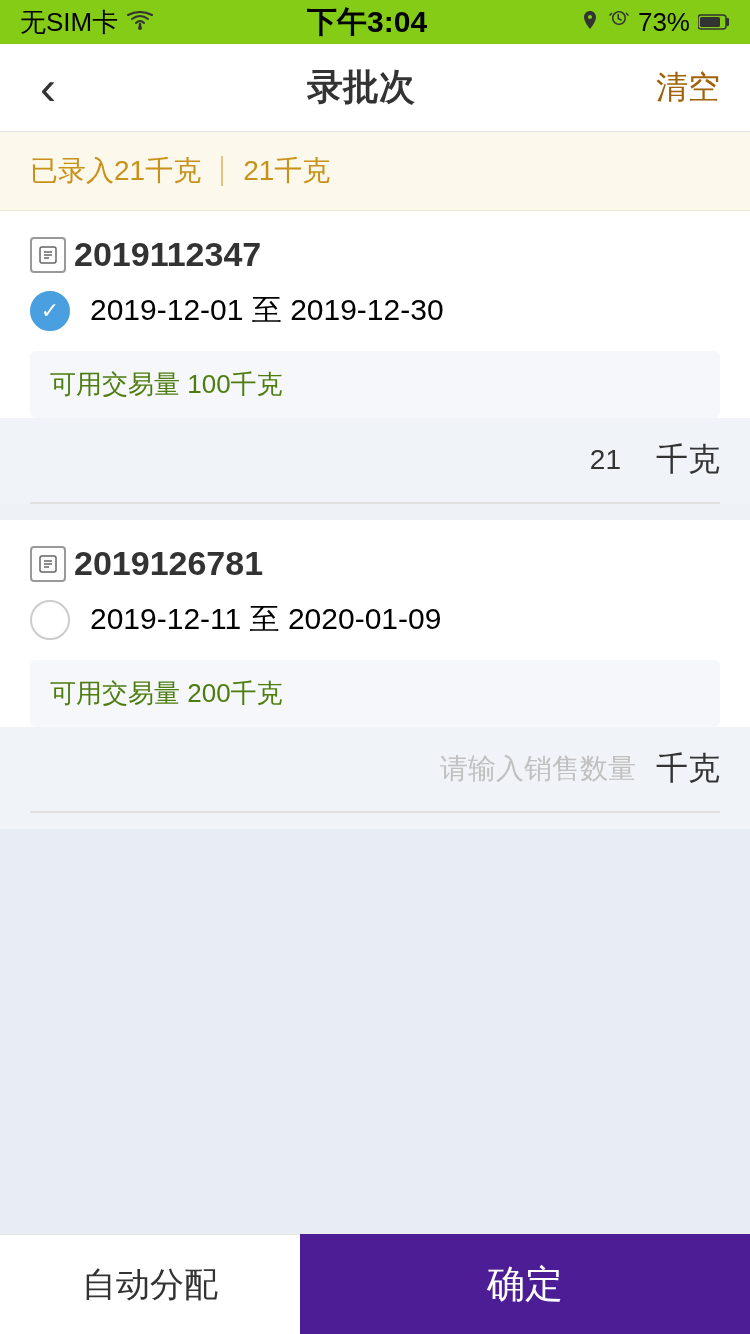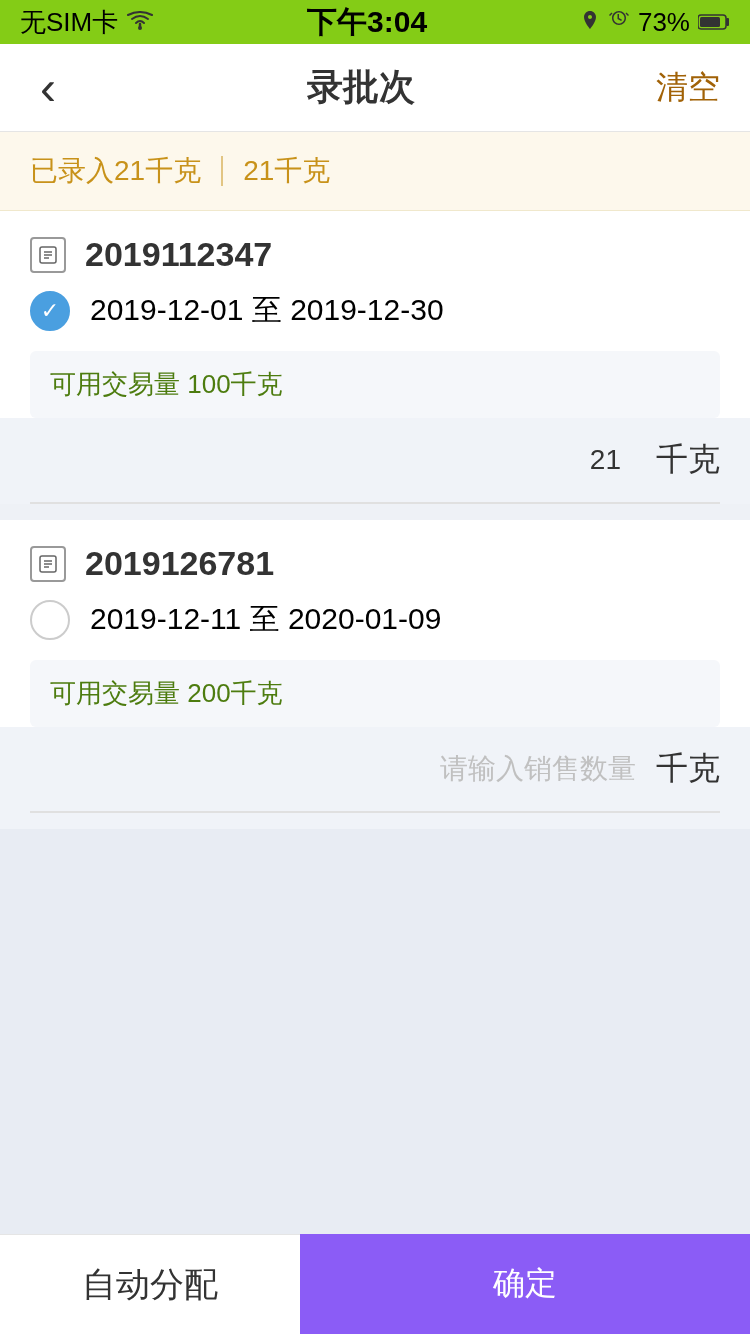--- a/index.html
+++ b/index.html
@@ -85,21 +85,21 @@
     }
 
     .batch-item {
       background: #fff;
       padding: 24px 30px 0 30px;
     }
 
     .batch-header {
       display: flex;
       align-items: center;
-      gap: 19px;
+      gap: 8px;
       margin-bottom: 16px;
     }
     .batch-id-icon {
       width: 36px;
       height: 36px;
       border: 2px solid #999;
       border-radius: 4px;
       display: flex;
       align-items: center;
       justify-content: center;
@@ -227,23 +227,23 @@
       flex: 1;
       background: #fff;
       border: none;
       font-size: 34px;
       color: #333;
       cursor: pointer;
       border-top: 1px solid #e5e5e5;
     }
     .btn-confirm {
       flex: 1.5;
-      background: #8b5cf6;
+      background: #4c1d95;
       border: none;
-      font-size: 32px;
+      font-size: 38px;
       color: #fff;
       cursor: pointer;
     }
 
     .page-wrapper {
       display: flex;
       flex-direction: column;
       min-height: 1334px;
     }
     .content-area {

